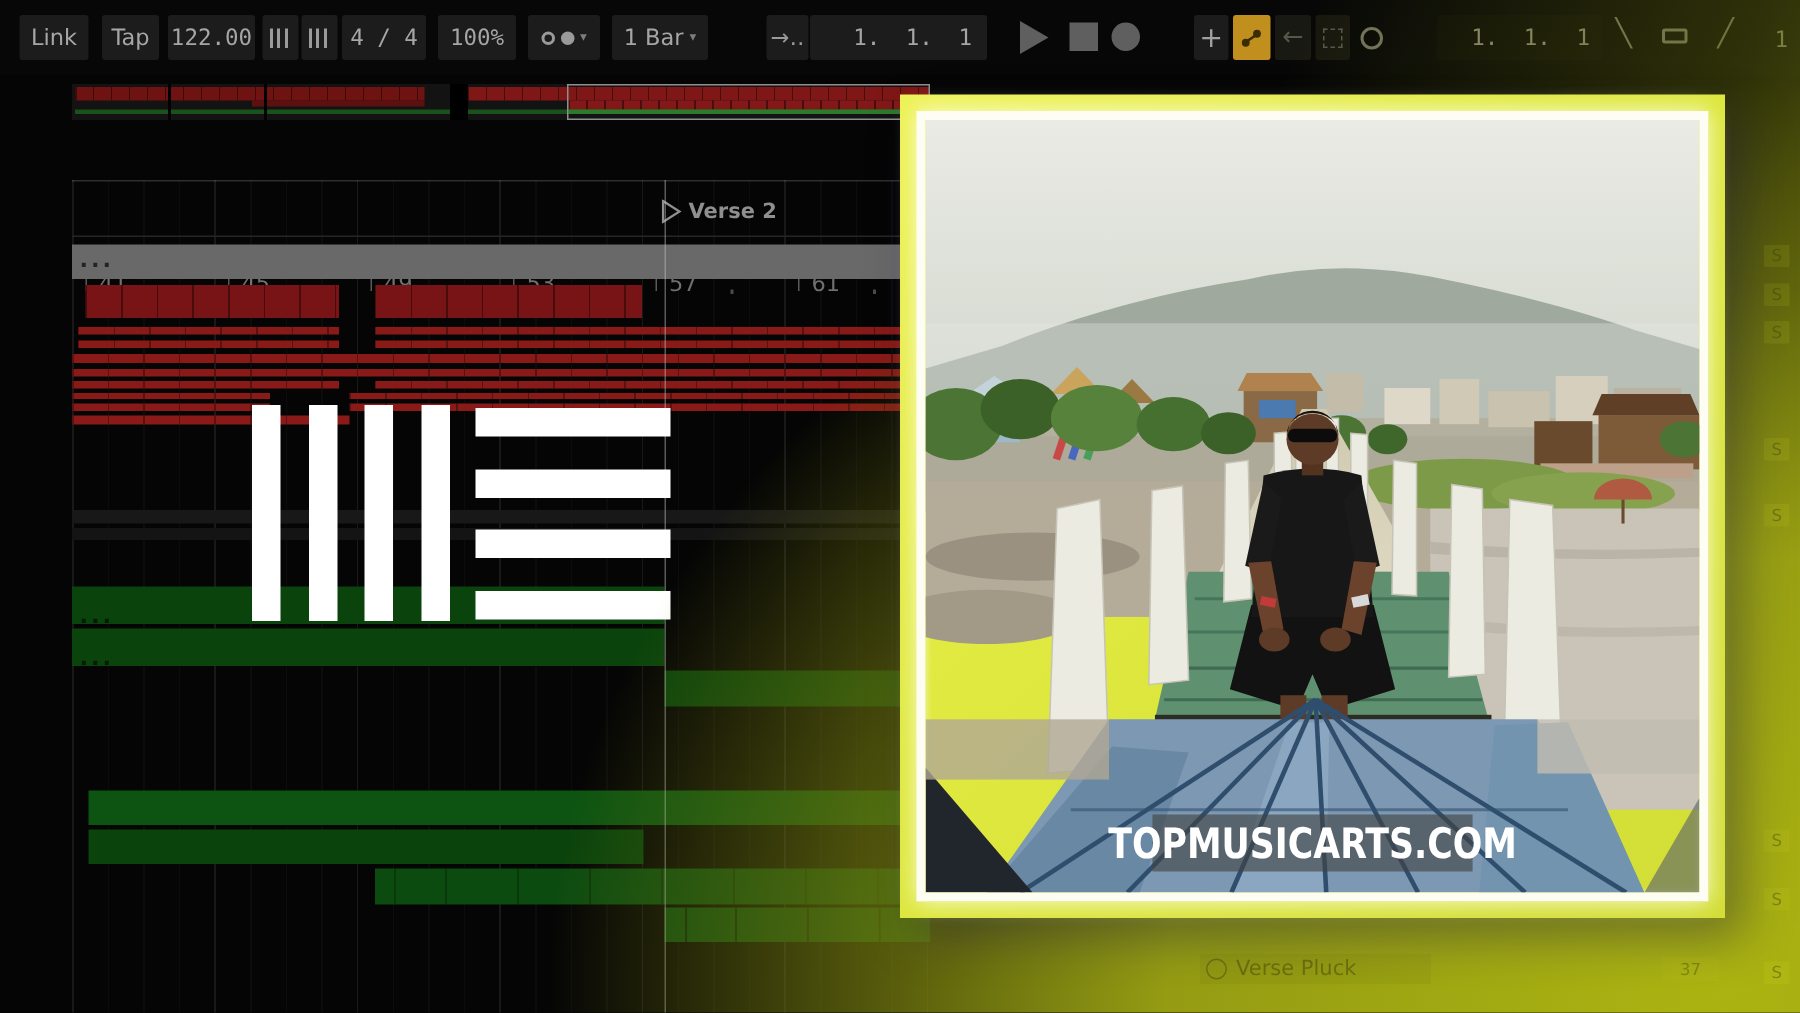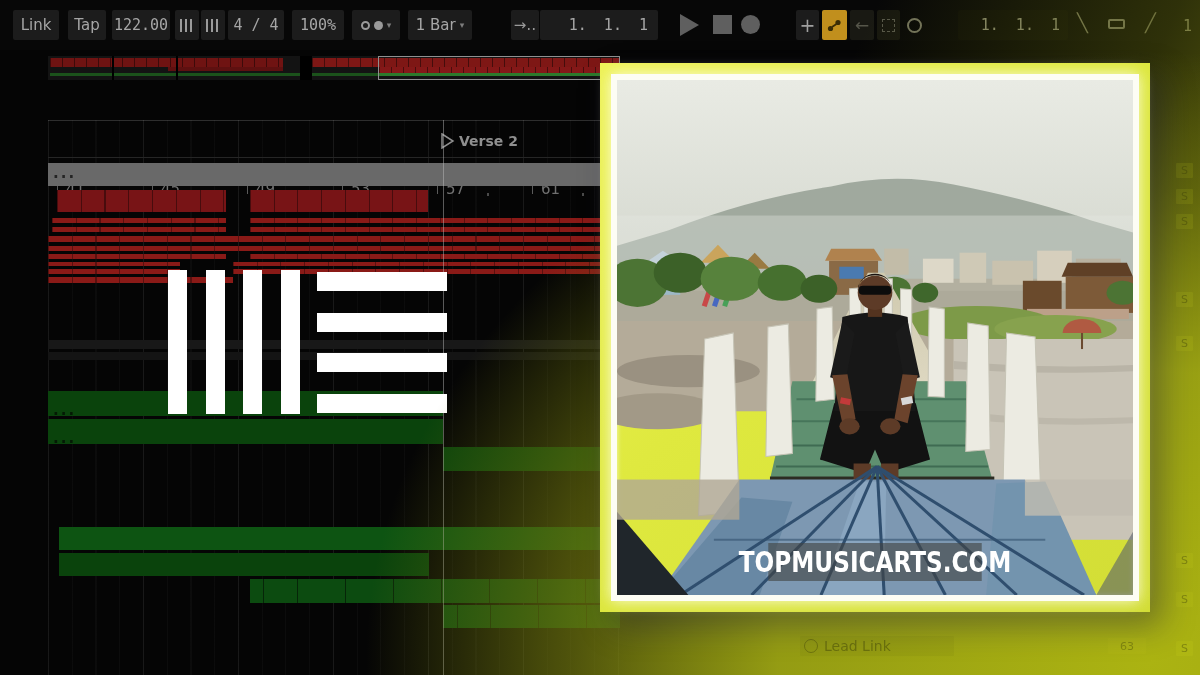--- a/index.html
+++ b/index.html
@@ -245,24 +245,24 @@
 
 <div style="opacity:0.55">
   <div class="ghost-s" style="left:1176px;top:163px">S</div>
   <div class="ghost-s" style="left:1176px;top:189px">S</div>
   <div class="ghost-s" style="left:1176px;top:214px">S</div>
   <div class="ghost-s" style="left:1176px;top:292px">S</div>
   <div class="ghost-s" style="left:1176px;top:336px">S</div>
   <div class="ghost-s" style="left:1176px;top:553px">S</div>
   <div class="ghost-s" style="left:1176px;top:592px">S</div>
   <div class="ghost-s" style="left:1176px;top:641px">S</div>
-  <div class="ghost-box" style="left:1108px;top:638px;width:38px;height:16px">63</div>
+  <div class="ghost-box" style="left:1108px;top:638px;width:38px;height:16px">37</div>
   <div class="ghost-box" style="left:800px;top:636px;width:150px;height:20px;background:rgba(120,126,14,0.25);justify-content:flex-start;gap:6px;padding-left:4px;color:rgba(62,66,8,0.9);font-size:14px">
     <span style="width:12px;height:12px;border:1.5px solid rgba(62,66,8,0.8);border-radius:50%;display:inline-block"></span>
-    <span>Lead Link</span>
+    <span>Verse Pluck</span>
   </div>
 </div>
 
 <div class="card">
   <div class="card-inner">
     <svg width="100%" height="100%" viewBox="0 0 506 513" preserveAspectRatio="none">
       <defs>
         <linearGradient id="sky" x1="0" y1="0" x2="0" y2="1">
           <stop offset="0" stop-color="#e9ebe4"></stop>
             <stop offset="1" stop-color="#ccd0c6"></stop>

